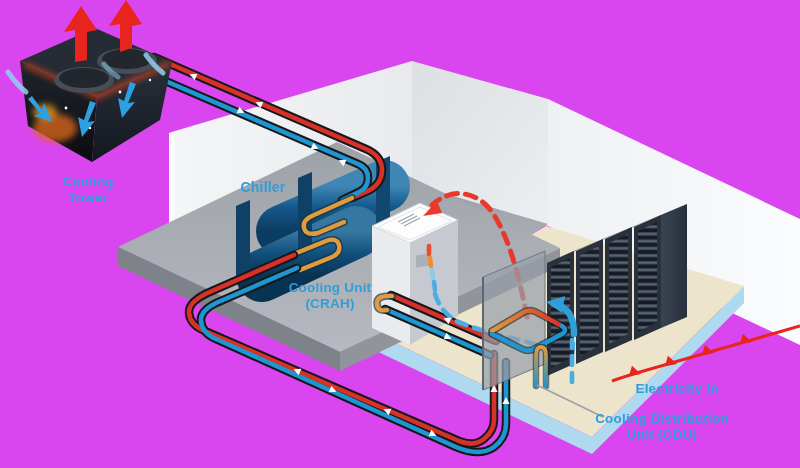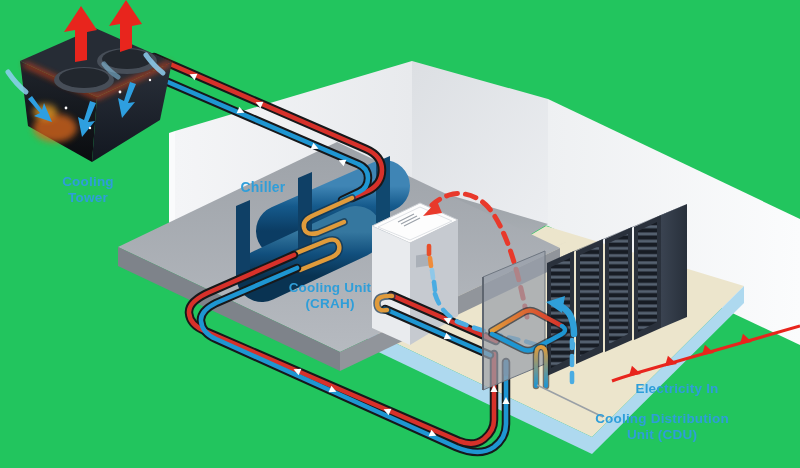--- a/index.html
+++ b/index.html
@@ -1,16 +1,16 @@
 <!DOCTYPE html>
 <html><head>
 <meta charset="utf-8">
 <style>
   html,body{margin:0;padding:0;background:#ffffff;}
-  #stage{position:relative;width:800px;height:468px;background:#22c55e;overflow:hidden;
+  #stage{position:relative;width:800px;height:468px;background:#d946ef;overflow:hidden;
          font-family:"Liberation Sans",sans-serif;}
   svg{display:block}
   text.lbl{font-family:"Liberation Sans",sans-serif;font-weight:700;fill:#2f9ed9;
            text-anchor:middle;letter-spacing:.2px;}
 </style>
 </head>
 <body>
 
 <div id="stage">
 <svg width="800" height="468" viewBox="0 0 800 468">

